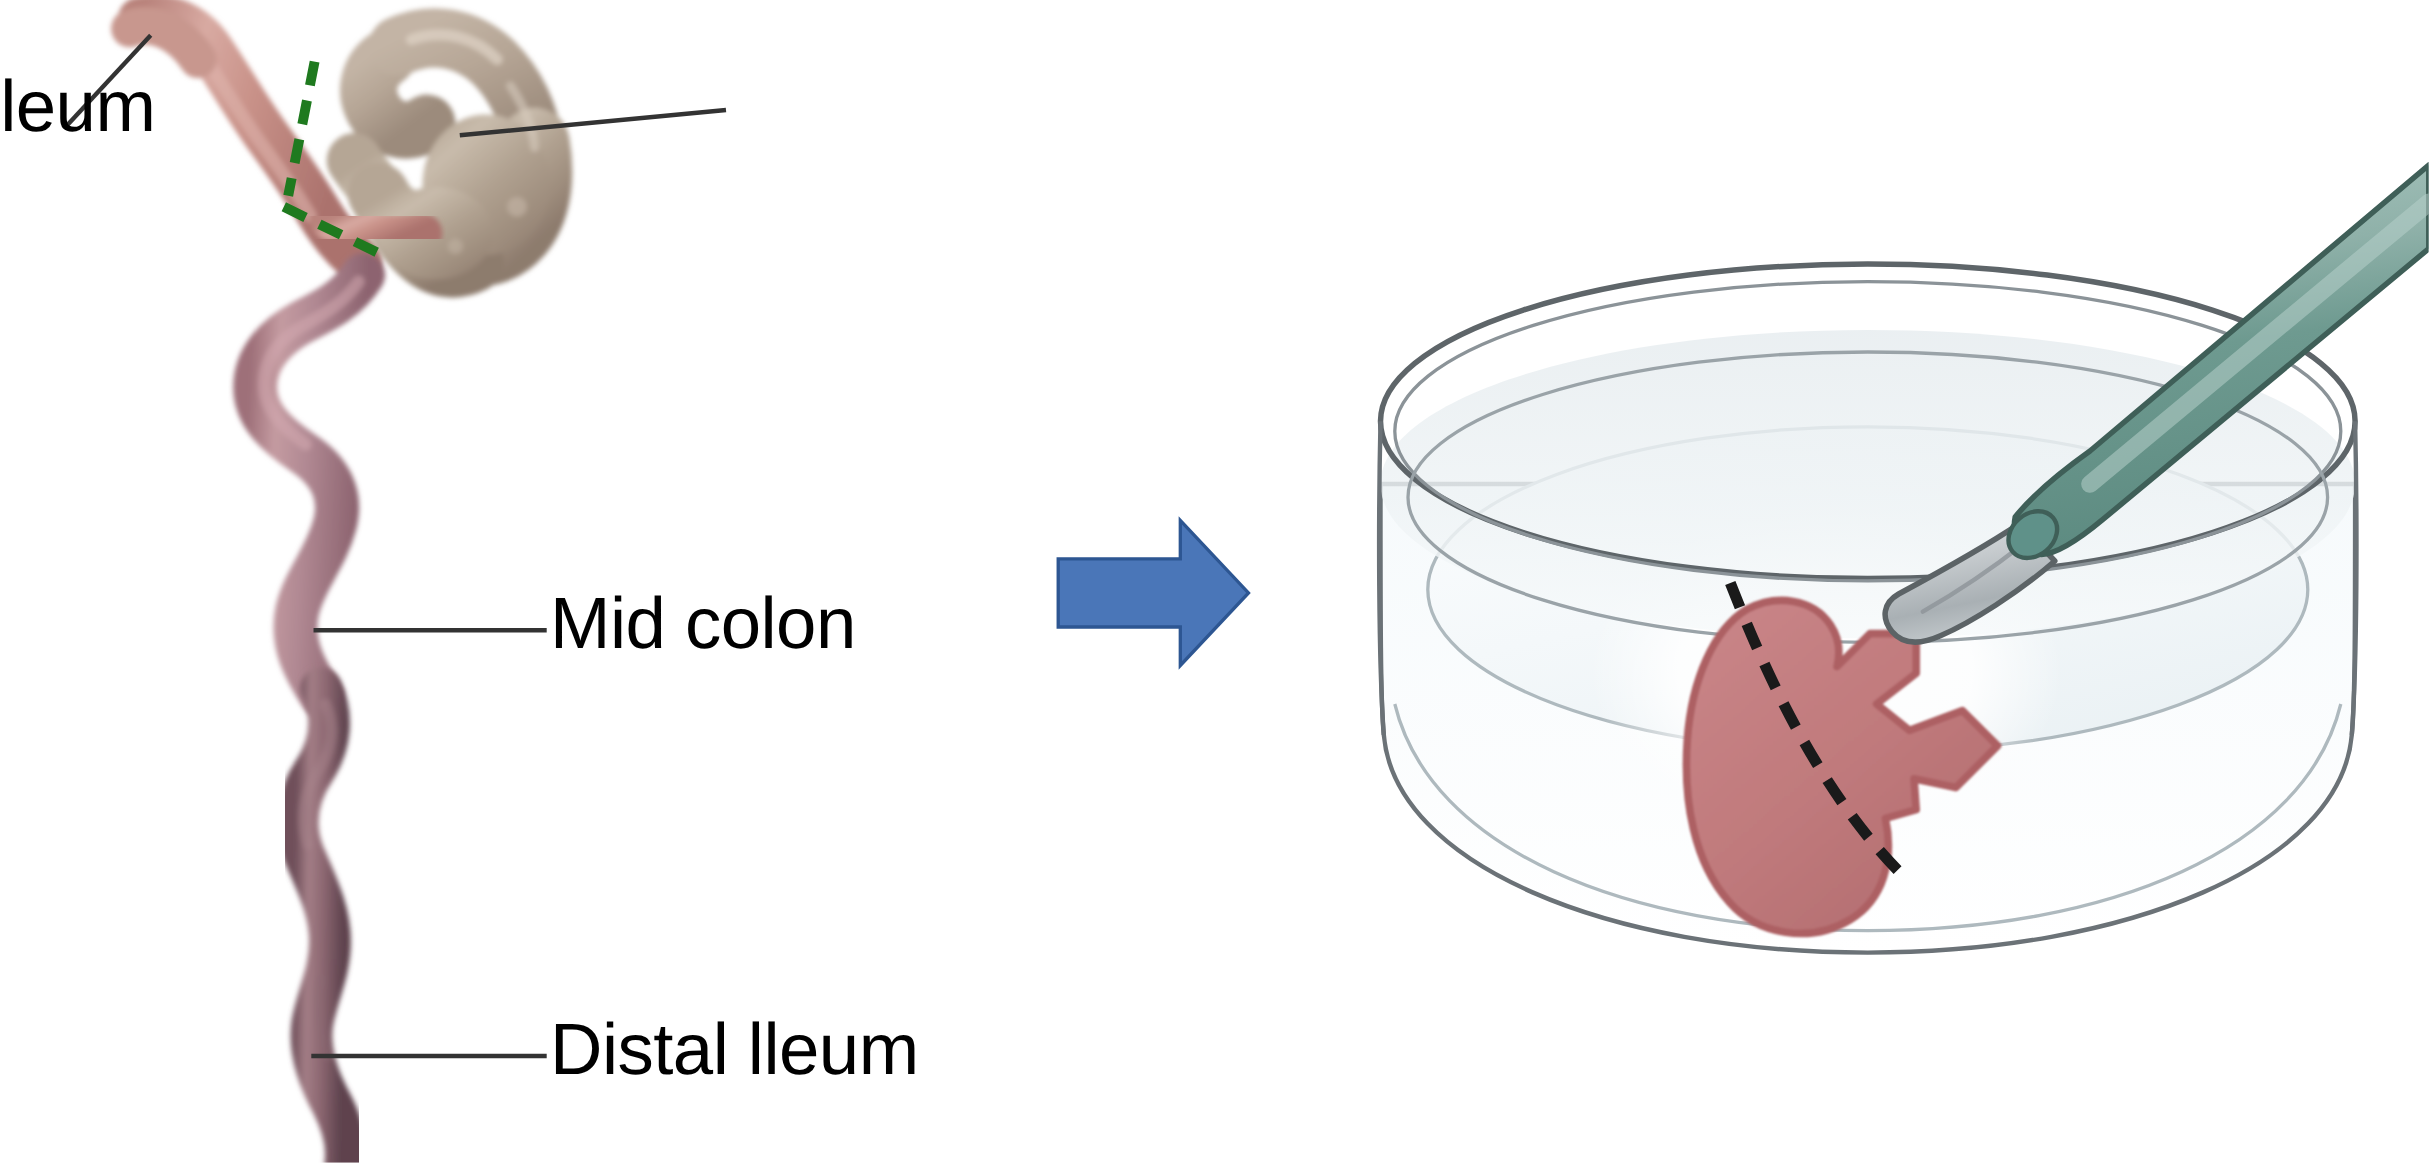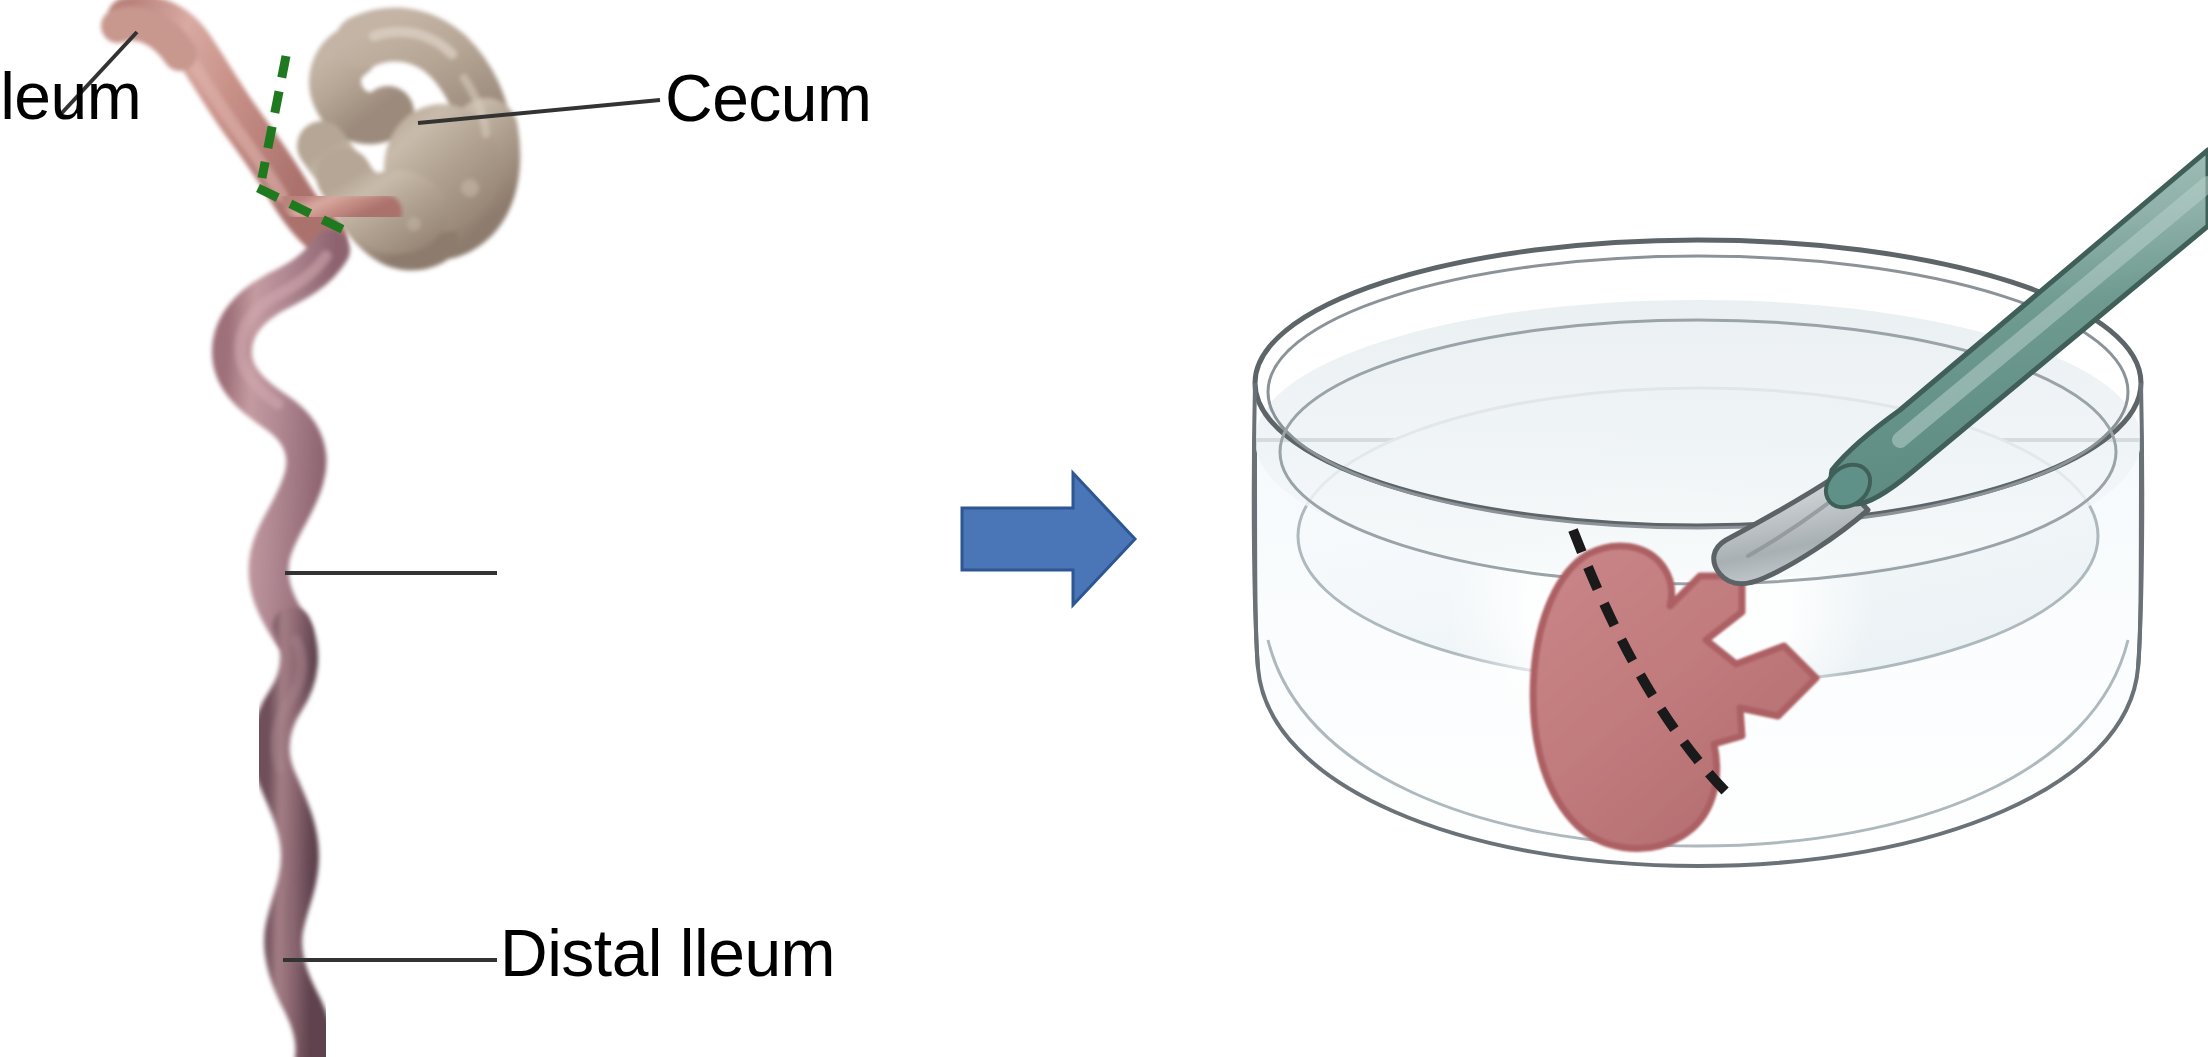--- a/index.html
+++ b/index.html
@@ -311,18 +311,18 @@
 
         <path d="M 1900 440 L 2208 184" fill="none" stroke="#b7d0ca" stroke-width="16" stroke-linecap="round" opacity="0.55"></path>
 
         <ellipse cx="1848" cy="486" rx="24" ry="19" transform="rotate(-40 1848 486)" fill="#5f9189" stroke="#3f5f58" stroke-width="4"></ellipse>
       </g>
     </g>
   </svg>
 
   <div class="lbl" id="label-ileum">lleum</div>
 
-  <div class="lbl" id="label-cecum">Cecum</div>
-
+
+  <div class="lbl" id="label-mid">Mid colon</div>
 
   <div class="lbl" id="label-distal">Distal lleum</div>
 
 </div>
 
 </body></html>

